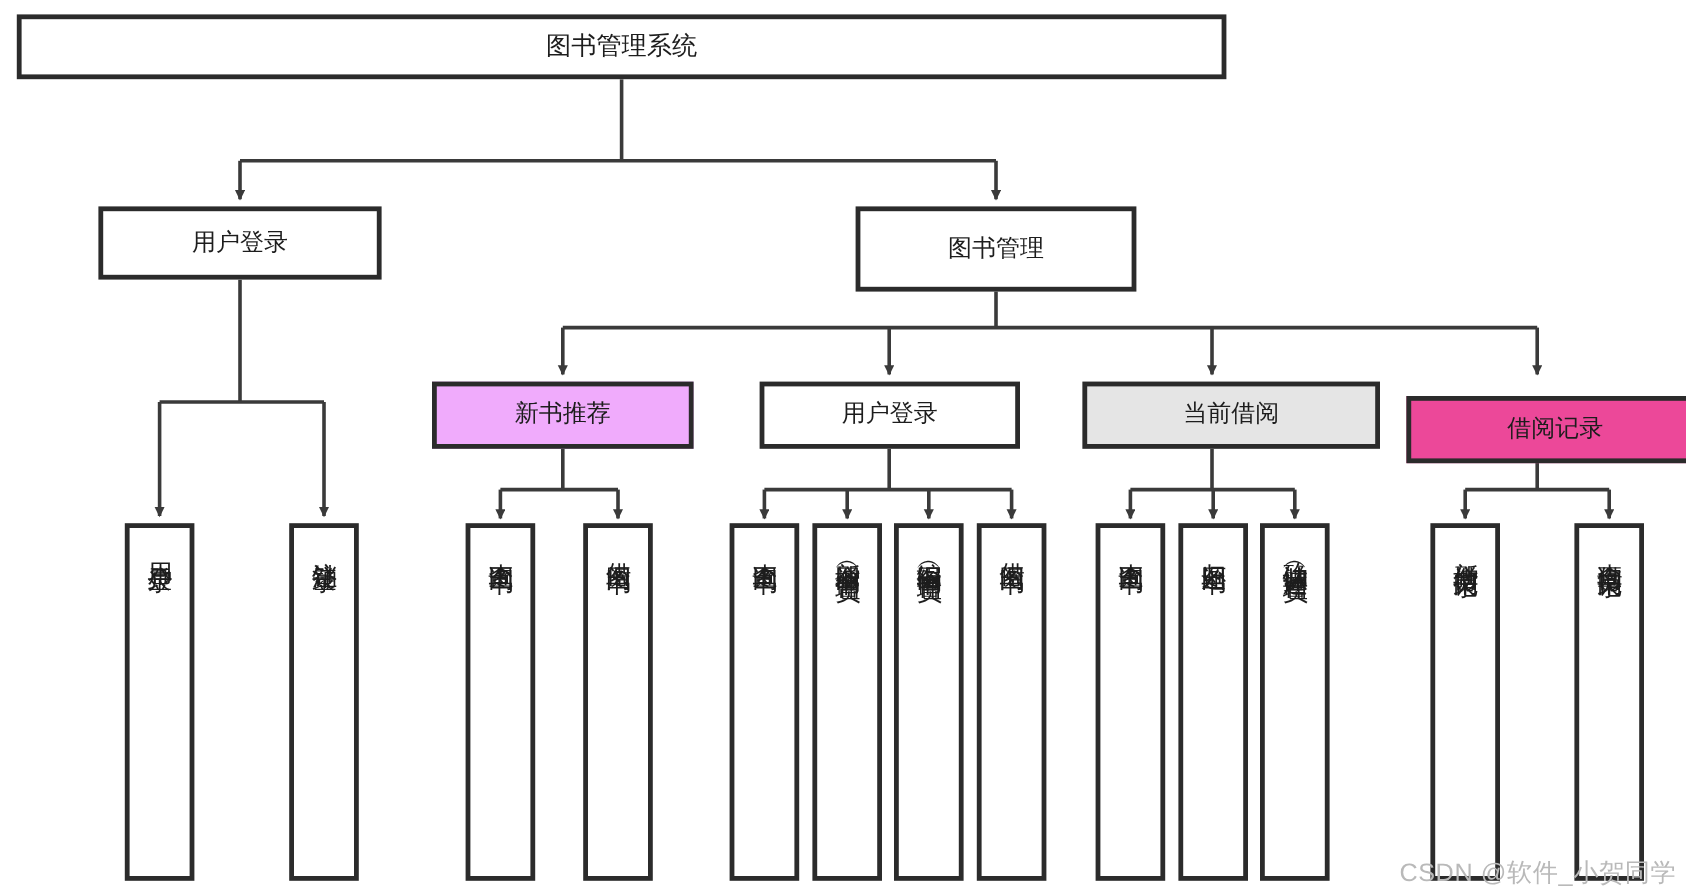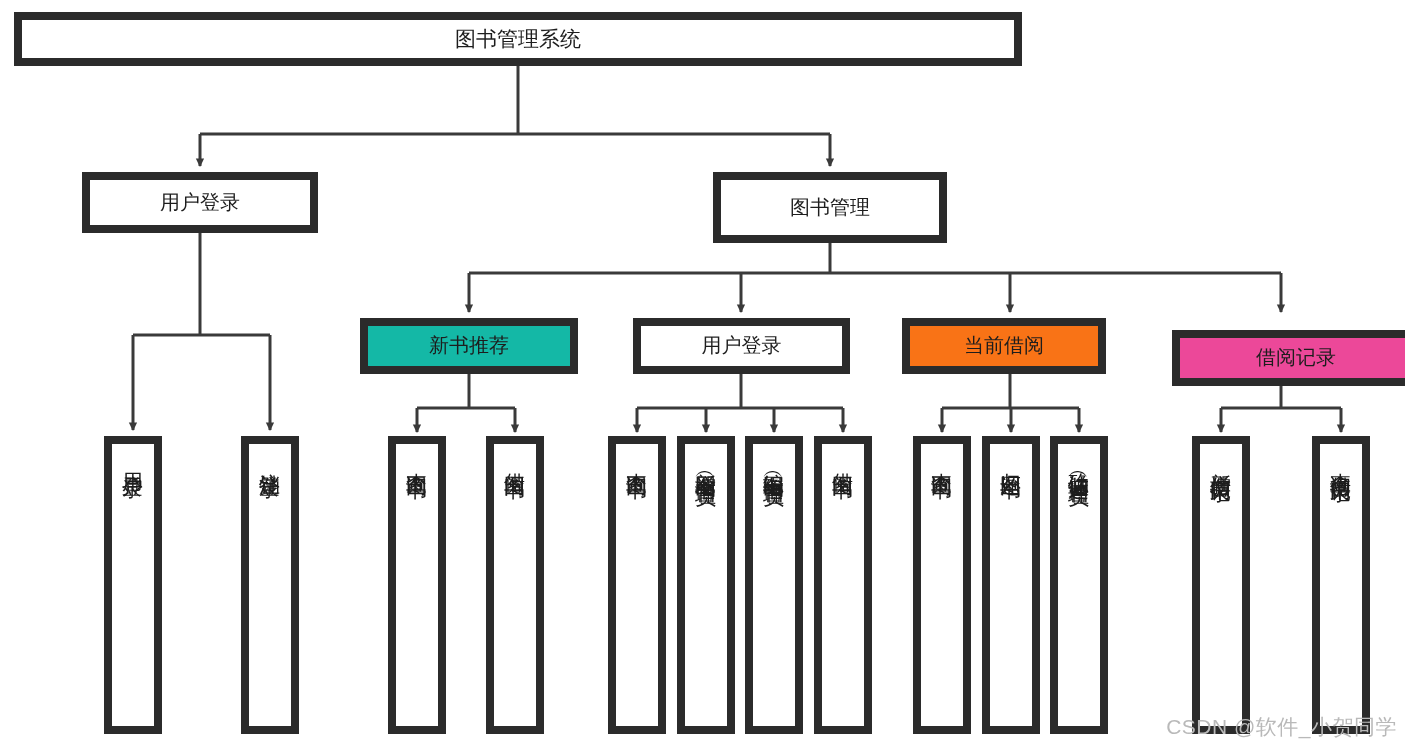--- a/index.html
+++ b/index.html
@@ -23,21 +23,21 @@
     left: 0;
     top: 0;
     width: 1405px;
     height: 747px;
     pointer-events: none;
   }
   .node {
     position: absolute;
     box-sizing: border-box;
     background: #ffffff;
-    border: 8px solid #22c55e;
+    border: 4px solid #22c55e;
     display: flex;
     align-items: center;
     justify-content: center;
     color: #1d1d1d;
   }
   .node-label {
     display: block;
     text-align: center;
     line-height: 1.18;
     color: #1d1d1d;
@@ -139,27 +139,27 @@
     <span class="node-label">图书管理系统</span>
   </div>
 
   <div class="node level-2" style="left: 82px; top: 172px; width: 236px; height: 61px; background: rgb(255, 255, 255); border-color: rgb(43, 43, 43); color: rgb(29, 29, 29);">
     <span class="node-label">用户登录</span>
   </div>
   <div class="node level-2" style="left: 713px; top: 172px; width: 234px; height: 71px; background: rgb(255, 255, 255); border-color: rgb(43, 43, 43); color: rgb(29, 29, 29);">
     <span class="node-label">图书管理</span>
   </div>
 
-  <div class="node level-3" style="left: 360px; top: 318px; width: 218px; height: 56px; background: #14b8a6; border-color: rgb(43, 43, 43); color: rgb(29, 29, 29);">
+  <div class="node level-3" style="left: 360px; top: 318px; width: 218px; height: 56px; background: #f0abfc; border-color: rgb(43, 43, 43); color: rgb(29, 29, 29);">
     <span class="node-label">新书推荐</span>
   </div>
   <div class="node level-3" style="left: 633px; top: 318px; width: 217px; height: 56px; background: rgb(255, 255, 255); border-color: rgb(43, 43, 43); color: rgb(29, 29, 29);">
     <span class="node-label">用户登录</span>
   </div>
-  <div class="node level-3" style="left: 902px; top: 318px; width: 204px; height: 56px; background: #f97316; border-color: rgb(43, 43, 43); color: rgb(29, 29, 29);">
+  <div class="node level-3" style="left: 902px; top: 318px; width: 248px; height: 56px; background: #e5e5e5; border-color: rgb(43, 43, 43); color: rgb(29, 29, 29);">
     <span class="node-label">当前借阅</span>
   </div>
   <div class="node level-3" style="left: 1172px; top: 330px; width: 248px; height: 56px; background: #ec4899; border-color: rgb(43, 43, 43); color: rgb(29, 29, 29);">
     <span class="node-label">借阅记录</span>
   </div>
 
   <div class="node level-4" style="left: 104px; top: 436px; width: 58px; height: 298px; background: rgb(255, 255, 255); border-color: rgb(43, 43, 43); color: rgb(29, 29, 29);">
     <span class="node-label">用户登录</span>
   </div>
   <div class="node level-4" style="left: 241px; top: 436px; width: 58px; height: 298px; background: rgb(255, 255, 255); border-color: rgb(43, 43, 43); color: rgb(29, 29, 29);">

